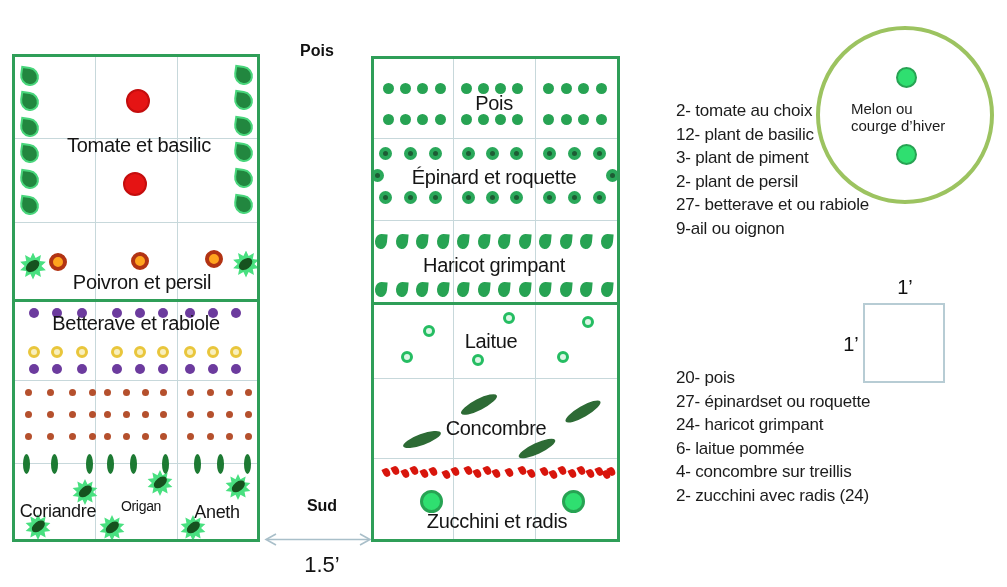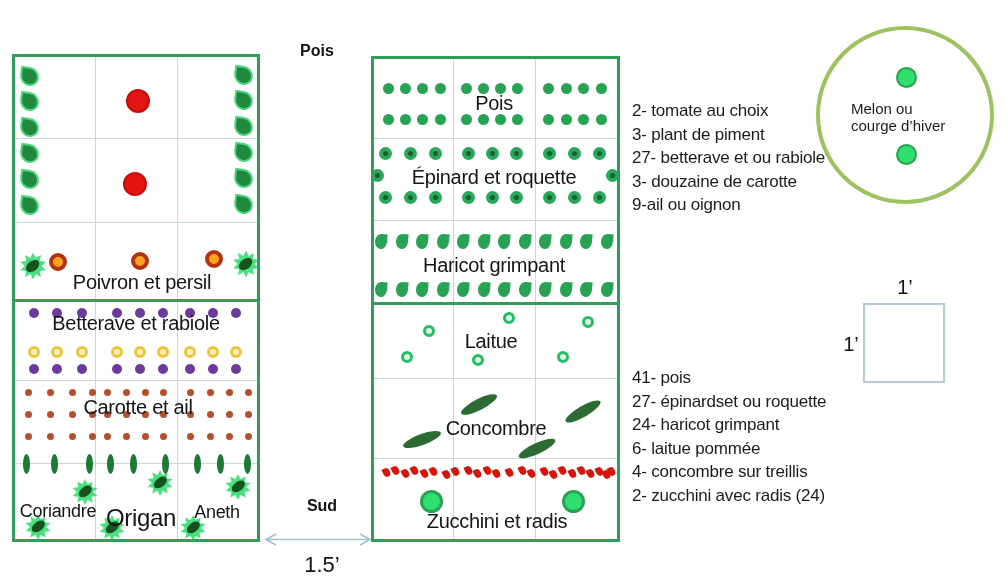--- a/index.html
+++ b/index.html
@@ -2,21 +2,21 @@
 <html><head>
 <meta charset="utf-8">
 <style>
   html,body{margin:0;padding:0;background:#fff;}
   #canvas{position:relative;width:1007px;height:587px;background:#ffffff;overflow:hidden;
           font-family:"Liberation Sans",sans-serif;color:#111;}
   .abs{position:absolute;}
   .ctr{position:absolute;transform:translate(-50%,-50%);white-space:nowrap;}
   .plan-label{position:absolute;transform:translate(-50%,-50%);white-space:nowrap;z-index:5;
               color:#151515;letter-spacing:-0.3px;}
-  .legend{position:absolute;font-size:17px;line-height:23.5px;color:#1c1c1c;letter-spacing:-0.2px;z-index:4;}
+  .legend{position:absolute;font-size:17px;line-height:23.5px;color:#1c1c1c;letter-spacing:-0.2px;z-index:4;margin-left:44px;}
   .legend-line{white-space:nowrap;}
   .melon-circle{position:absolute;border-radius:50%;background:#fff;z-index:1;}
   .melon-text{position:absolute;font-size:15px;line-height:17px;color:#1c1c1c;z-index:3;}
   .scale-square{position:absolute;background:#fff;z-index:1;}
   .bold{font-weight:bold;}
   .sym{position:absolute;z-index:2;}
   .gridline{position:absolute;z-index:1;}
   .bedrect{position:absolute;box-sizing:border-box;background:transparent;z-index:3;}
   svg{display:block;}
 </style>
@@ -30,27 +30,28 @@
 
   <svg class="abs" style="left:261px;top:532px;z-index:2;" width="114" height="15" viewBox="0 0 114 15">
     <line x1="6" y1="7.5" x2="108" y2="7.5" stroke="#a9bfc9" stroke-width="1.6"></line>
     <polyline points="15,2 5,7.5 15,13" fill="none" stroke="#a9bfc9" stroke-width="1.6"></polyline>
     <polyline points="99,2 109,7.5 99,13" fill="none" stroke="#a9bfc9" stroke-width="1.6"></polyline>
   </svg>
   <div class="ctr" style="left:322px;top:565px;font-size:22px;text-align:right;">1.5’</div>
 
   <div class="legend" style="left:632px;top:99px;">
     <div class="legend-line">2- tomate au choix</div>
+    <div class="legend-line">12- plant de basilic</div>
     <div class="legend-line">3- plant de piment</div>
+    <div class="legend-line">2- plant de persil</div>
     <div class="legend-line">27- betterave et ou rabiole</div>
-    <div class="legend-line">3- douzaine de carotte</div>
     <div class="legend-line">9-ail ou oignon</div>
   </div>
   <div class="legend" style="left:632px;top:366px;">
-    <div class="legend-line">41- pois</div>
+    <div class="legend-line">20- pois</div>
     <div class="legend-line">27- épinardset ou roquette</div>
     <div class="legend-line">24- haricot grimpant</div>
     <div class="legend-line">6-  laitue pommée</div>
     <div class="legend-line">4-  concombre sur treillis</div>
     <div class="legend-line">2- zucchini avec radis (24)</div>
   </div>
 
   <div class="melon-circle" style="left:816px;top:26px;width:178px;height:178px;border:4px solid #9cc360;box-sizing:border-box;"></div>
   <div class="melon-text" style="left:851px;top:100px;">
     <div>Melon ou</div>
@@ -289,25 +290,25 @@
     <div class="sym" style="left: 568.5px; top: 468.5px; width: 7px; height: 9px; box-sizing: border-box; background: rgb(216, 21, 12); border-radius: 0px 60% 60%; transform: rotate(-25deg);"></div>
     <div class="sym" style="left: 577.5px; top: 465.5px; width: 7px; height: 9px; box-sizing: border-box; background: rgb(216, 21, 12); border-radius: 0px 60% 60%; transform: rotate(-25deg);"></div>
     <div class="sym" style="left: 586.5px; top: 468.5px; width: 7px; height: 9px; box-sizing: border-box; background: rgb(216, 21, 12); border-radius: 0px 60% 60%; transform: rotate(-25deg);"></div>
     <div class="sym" style="left: 595.5px; top: 466.5px; width: 7px; height: 9px; box-sizing: border-box; background: rgb(216, 21, 12); border-radius: 0px 60% 60%; transform: rotate(-25deg);"></div>
     <div class="sym" style="left: 602.5px; top: 469.5px; width: 7px; height: 9px; box-sizing: border-box; background: rgb(216, 21, 12); border-radius: 0px 60% 60%; transform: rotate(-25deg);"></div>
     <div class="sym" style="left: 607.5px; top: 466.5px; width: 7px; height: 9px; box-sizing: border-box; background: rgb(216, 21, 12); border-radius: 0px 60% 60%; transform: rotate(-25deg);"></div>
     <div class="sym" style="left: 419.5px; top: 489.5px; width: 23px; height: 23px; box-sizing: border-box; background: rgb(47, 223, 112); border-radius: 50%; border: 3px solid rgb(39, 163, 83);"></div>
     <div class="sym" style="left: 561.5px; top: 489.5px; width: 23px; height: 23px; box-sizing: border-box; background: rgb(47, 223, 112); border-radius: 50%; border: 3px solid rgb(39, 163, 83);"></div>
     <div class="sym" style="left: 895.5px; top: 66.5px; width: 21px; height: 21px; box-sizing: border-box; background: rgb(47, 223, 112); border-radius: 50%; border: 2px solid rgb(39, 163, 83);"></div>
     <div class="sym" style="left: 895.5px; top: 143.5px; width: 21px; height: 21px; box-sizing: border-box; background: rgb(47, 223, 112); border-radius: 50%; border: 2px solid rgb(39, 163, 83);"></div>
+    <div class="plan-label" style="left: 139px; top: 145px; font-size: 20px;">Tomate et basilic</div>
     <div class="plan-label" style="left: 136px; top: 323px; font-size: 20px;">Betterave et rabiole</div>
     <div class="plan-label" style="left: 142px; top: 282px; font-size: 20px;">Poivron et persil</div>
-    <div class="plan-label" style="left: 138px; top: 407px; font-size: 20px;">Carotte et ail</div>
     <div class="plan-label" style="left: 58px; top: 511px; font-size: 18px;">Coriandre</div>
-    <div class="plan-label" style="left: 141px; top: 518px; font-size: 24px;">Origan</div>
+    <div class="plan-label" style="left: 141px; top: 506px; font-size: 14px;">Origan</div>
     <div class="plan-label" style="left: 217px; top: 512px; font-size: 18px;">Aneth</div>
     <div class="plan-label" style="left: 494px; top: 103px; font-size: 20px;">Pois</div>
     <div class="plan-label" style="left: 494px; top: 177px; font-size: 20px;">Épinard et roquette</div>
     <div class="plan-label" style="left: 494px; top: 265px; font-size: 20px;">Haricot grimpant</div>
     <div class="plan-label" style="left: 491px; top: 341px; font-size: 20px;">Laitue</div>
     <div class="plan-label" style="left: 496px; top: 428px; font-size: 20px;">Concombre</div>
     <div class="plan-label" style="left: 497px; top: 521px; font-size: 20px;">Zucchini et radis</div>
   </div>
 
 </body></html>

